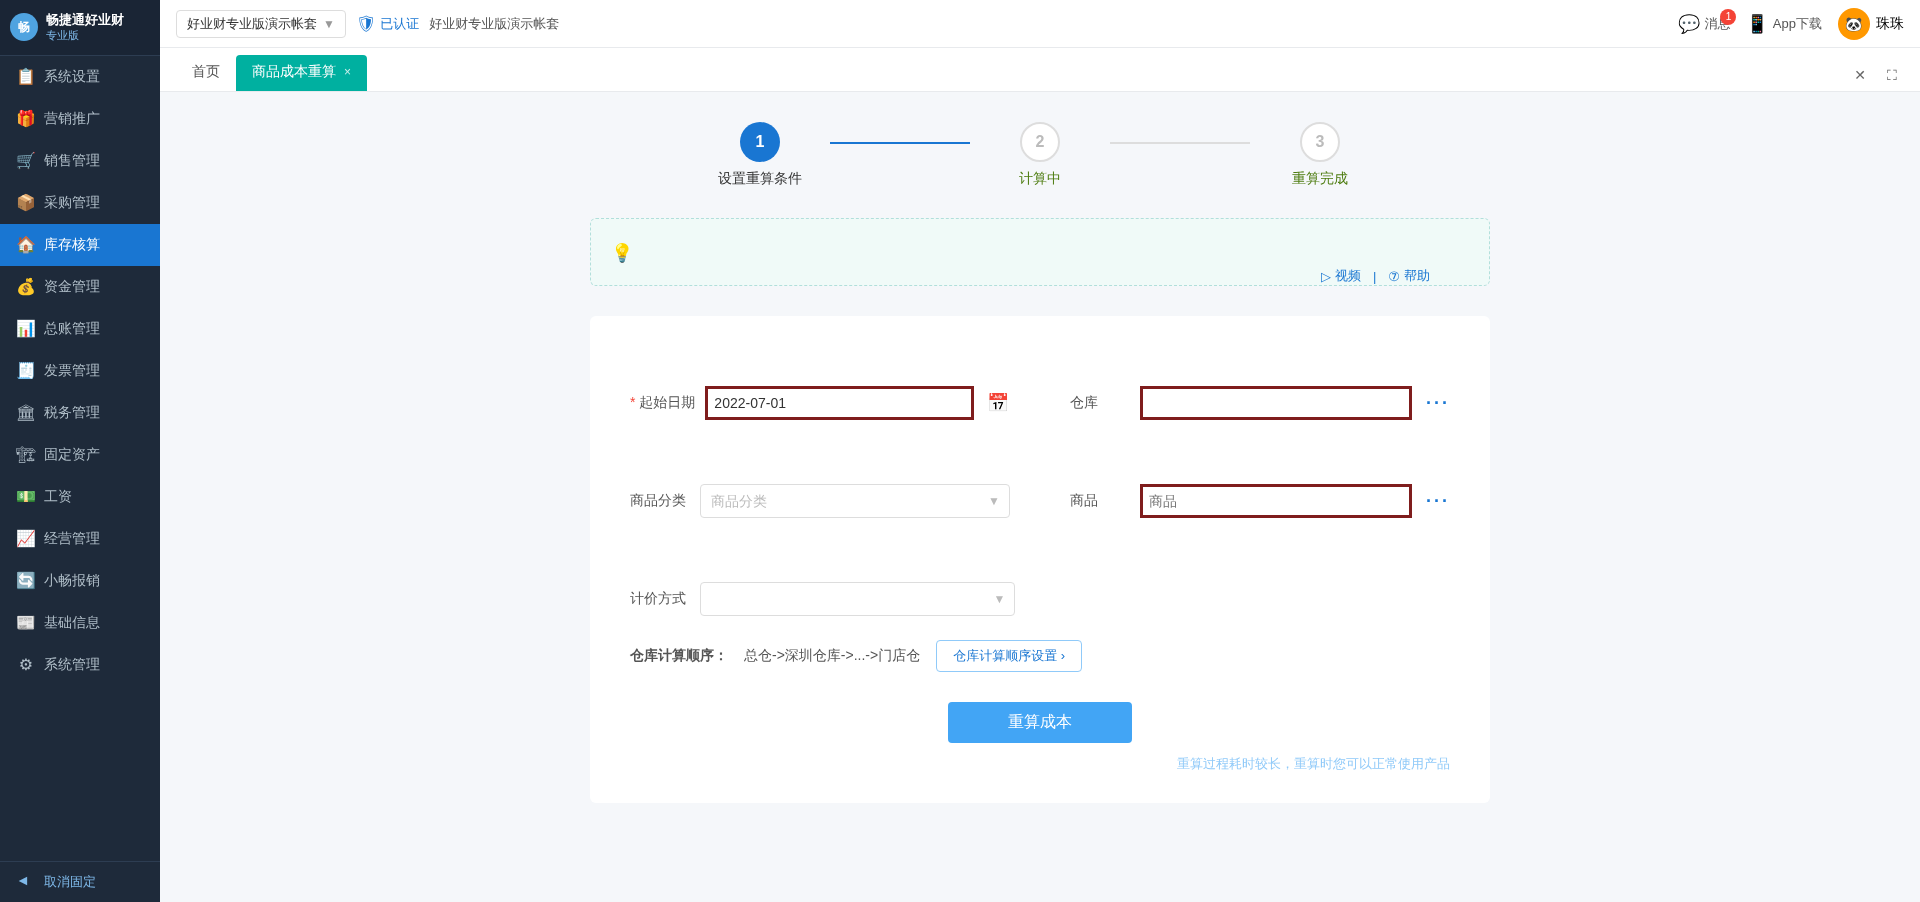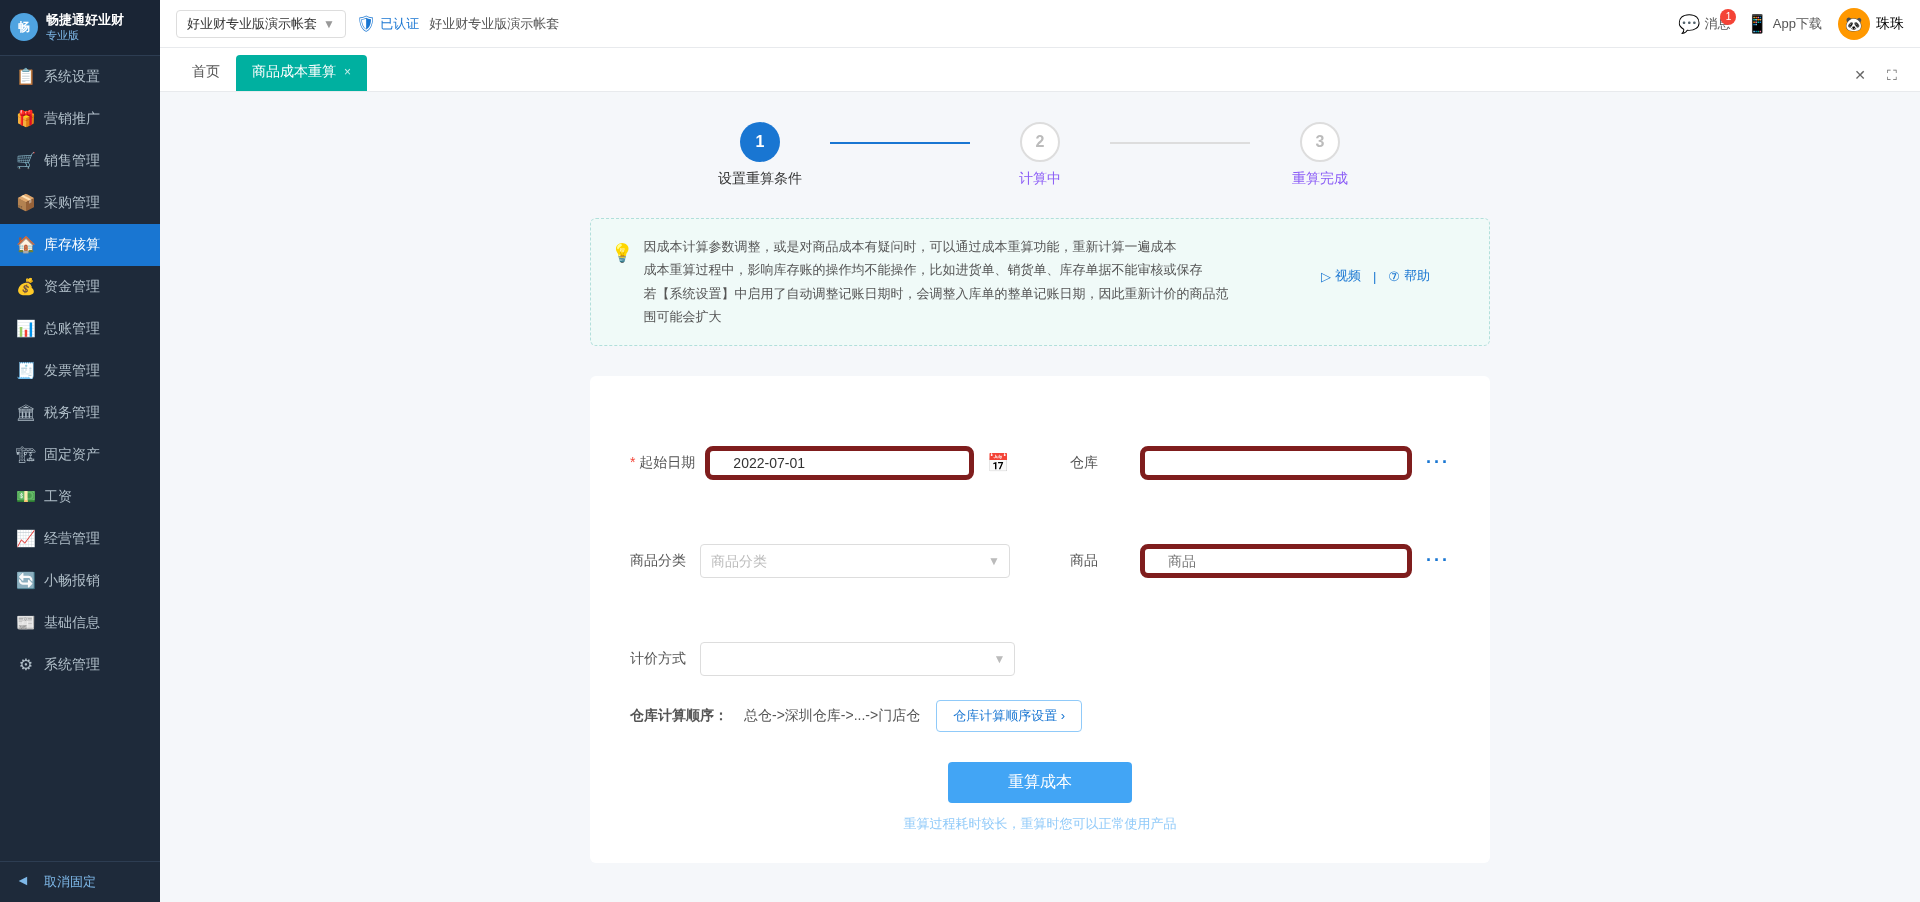--- a/index.html
+++ b/index.html
@@ -275,21 +275,21 @@
       background: #fff;
       color: #bbb;
       border: 2px solid #ddd;
     }
     .step-label {
       margin-top: 8px;
       font-size: 14px;
       color: #333;
       font-weight: 500;
     }
-    .step-label.inactive { color: #8b5cf6; font-weight: normal; }
+    .step-label.inactive { color: #4d7c0f; font-weight: normal; }
     .step-line {
       flex: 1;
       height: 2px;
       margin-top: 20px;
       position: relative;
     }
     .step-line.active { background: #1976d2; }
     .step-line.inactive { background: #ddd; }
 
     
@@ -328,23 +328,23 @@
     }
     .form-label {
       color: #555;
       font-size: 14px;
       white-space: nowrap;
       min-width: 60px;
     }
     .form-input {
       flex: 1;
       height: 34px;
-      border: 5px solid #7f1d1d;
-      border-radius: 8px;
-      padding: 0 23px;
+      border: 3px solid #7f1d1d;
+      border-radius: 0;
+      padding: 0 6px;
       font-size: 14px;
       color: #333;
       background: #fff;
       outline: none;
     }
     .calendar-icon {
       color: #1976d2;
       cursor: pointer;
       font-size: 18px;
       margin-left: 4px;
@@ -416,21 +416,21 @@
       padding: 10px 60px;
       background: #42a5f5;
       color: white;
       border: none;
       border-radius: 4px;
       font-size: 16px;
       cursor: pointer;
       font-weight: 500;
     }
     .hint-text {
-      text-align: center;
+      text-align: right;
       color: #90caf9;
       font-size: 13px;
     }
 
     
     .help-area {
       display: flex;
       align-items: center;
       gap: 12px;
       position: absolute;
@@ -609,26 +609,20 @@
         <div class="step">
           <div class="step-circle inactive">
             <span>3</span>
           </div>
           <div class="step-label inactive">重算完成</div>
         </div>
       </div>
 
       <div class="info-box">
         <span class="info-icon">💡</span>
-        <div>
-          <div>因成本计算参数调整，或是对商品成本有疑问时，可以通过成本重算功能，重新计算一遍成本</div>
-          <div>成本重算过程中，影响库存账的操作均不能操作，比如进货单、销货单、库存单据不能审核或保存</div>
-          <div>若【系统设置】中启用了自动调整记账日期时，会调整入库单的整单记账日期，因此重新计价的商品范</div>
-          <div>围可能会扩大</div>
-        </div>
       </div>
 
       <div class="form-section">
 
         <div class="form-row">
           <div class="form-group">
             <span class="form-label">
               <span style="color:#f44336">*</span>
               <span>起始日期</span>
             </span>

